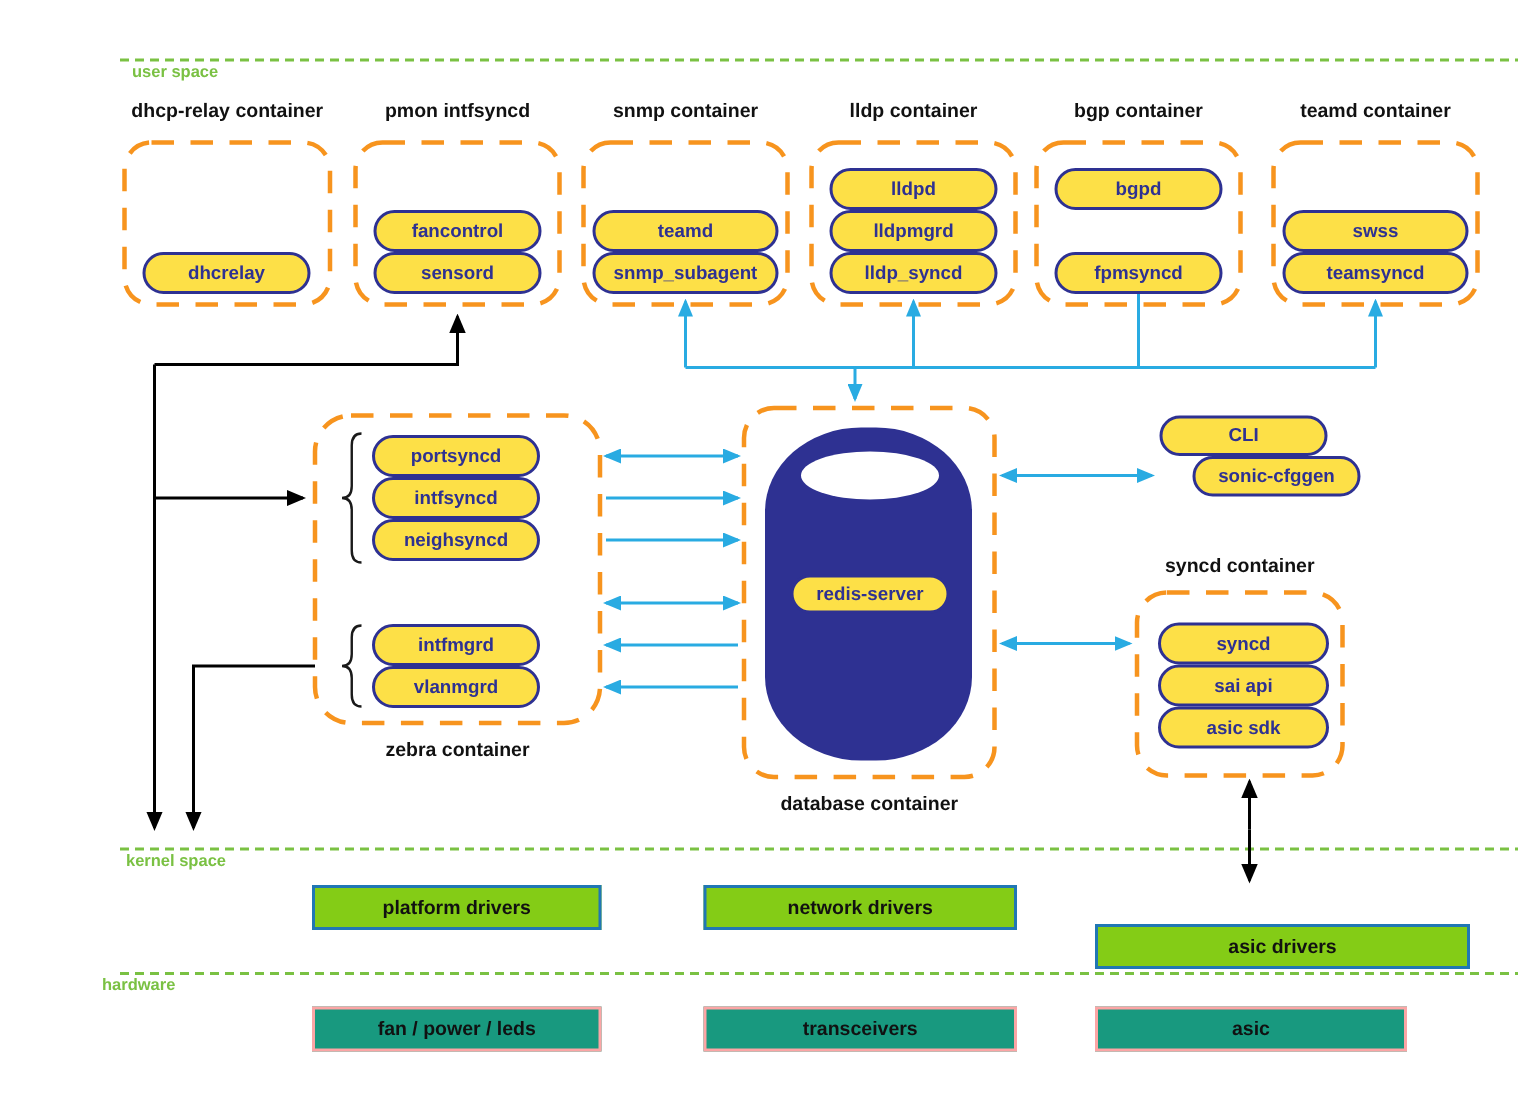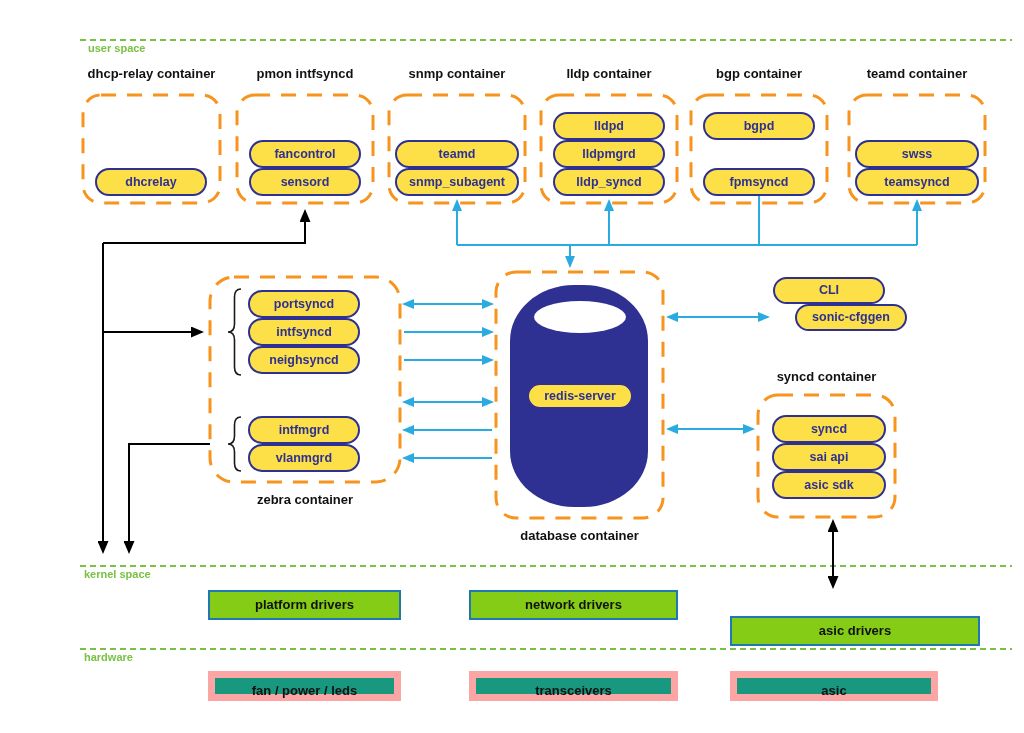--- a/index.html
+++ b/index.html
@@ -13,21 +13,21 @@
   .brace{stroke:#1a1a1a;stroke-width:1.6;fill:none;}
   .pill{position:absolute;z-index:2;box-sizing:border-box;height:28px;background:#fde047;
         border:2px solid #2E3192;border-radius:15px;color:#2E3192;font-weight:700;
         font-size:12.5px;line-height:24px;text-align:center;white-space:nowrap;}
   .ctitle{position:absolute;z-index:2;font-weight:700;font-size:13px;color:#111;text-align:center;}
   .layerlbl{position:absolute;z-index:2;font-weight:700;font-size:11px;color:#7AC143;}
   .kbox{position:absolute;z-index:2;box-sizing:border-box;height:30px;background:#84cc16;
         border:2px solid #2077B4;font-weight:700;font-size:13px;color:#111;
         text-align:center;line-height:26px;}
   .hbox{position:absolute;z-index:2;box-sizing:border-box;height:30px;background:#18997F;
-        border:7px solid #fca5a5;font-weight:700;font-size:13px;color:#111;
+        border:2px solid #fca5a5;font-weight:700;font-size:13px;color:#111;
         text-align:center;line-height:26px;}
 </style>
 </head>
 <body>
 
 <div class="canvas">
 
   <svg class="overlay" width="1024" height="733" viewBox="0 0 1024 733">
     <defs>
       <marker id="ab" markerUnits="userSpaceOnUse" markerWidth="12" markerHeight="10" refX="10" refY="5" orient="auto">
@@ -82,21 +82,21 @@
     <path class="bk" d="M103,243 H305 V211" marker-end="url(#ak)"></path>
     <path class="bk" d="M103,243 V552" marker-end="url(#ak)"></path>
     <path class="bk" d="M103,332 H202" marker-end="url(#ak)"></path>
     <path class="bk" d="M210,444 L129,444 L129,552" marker-end="url(#ak)"></path>
     <path class="bk" d="M833,553 V521" marker-end="url(#ak)"></path>
     <path class="bk" d="M833,553 V587" marker-end="url(#ak)"></path>
   </svg>
 
   <div class="layerlbl" style="left:88px;top:42px;">user space</div>
   <div class="layerlbl" style="left:84px;top:568px;">kernel space</div>
-  <div class="layerlbl" style="left:84px;top:651px;">hardware</div>
+  <div class="layerlbl" style="left:68px;top:651px;">hardware</div>
 
   <div class="ctitle" style="left:78px;top:66px;width:147px;">dhcp-relay container</div>
   <div class="ctitle" style="left:232px;top:66px;width:146px;">pmon intfsyncd</div>
   <div class="ctitle" style="left:384px;top:66px;width:146px;">snmp container</div>
   <div class="ctitle" style="left:536px;top:66px;width:146px;">lldp container</div>
   <div class="ctitle" style="left:686px;top:66px;width:146px;">bgp container</div>
   <div class="ctitle" style="left:844px;top:66px;width:146px;">teamd container</div>
 
   <div class="pill" style="left:95px;top:168px;width:112px;">dhcrelay</div>
 

